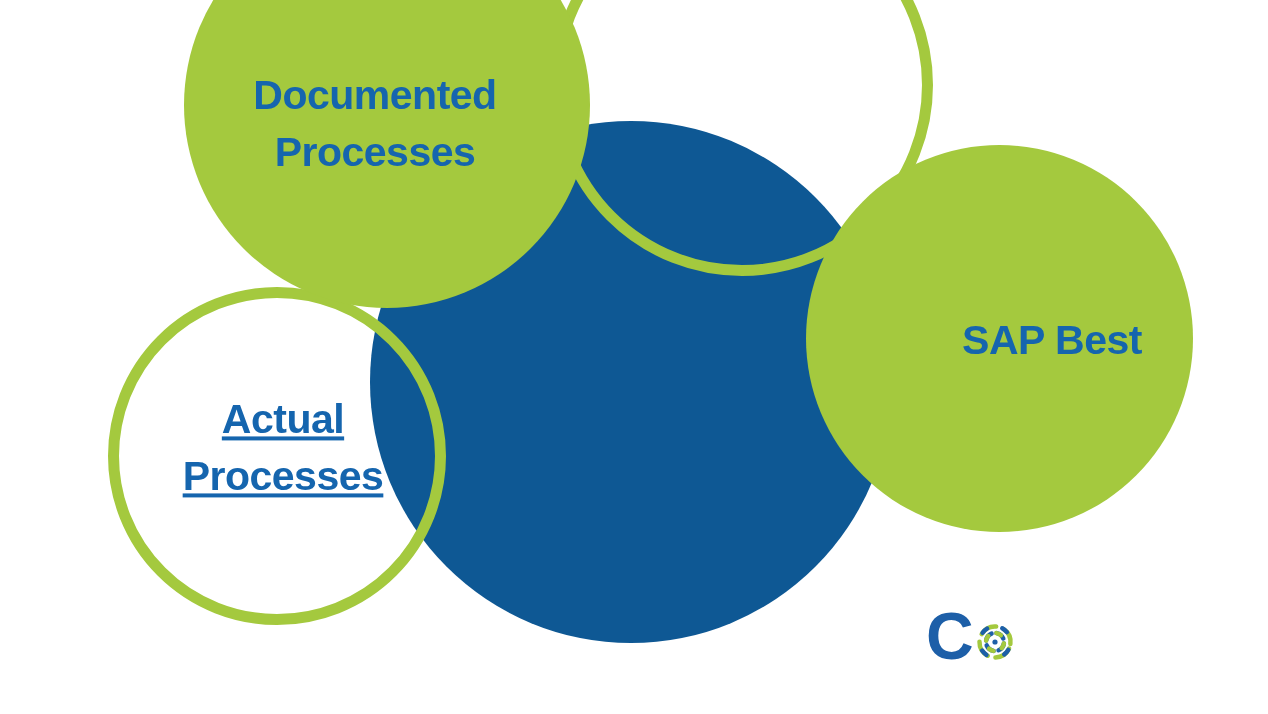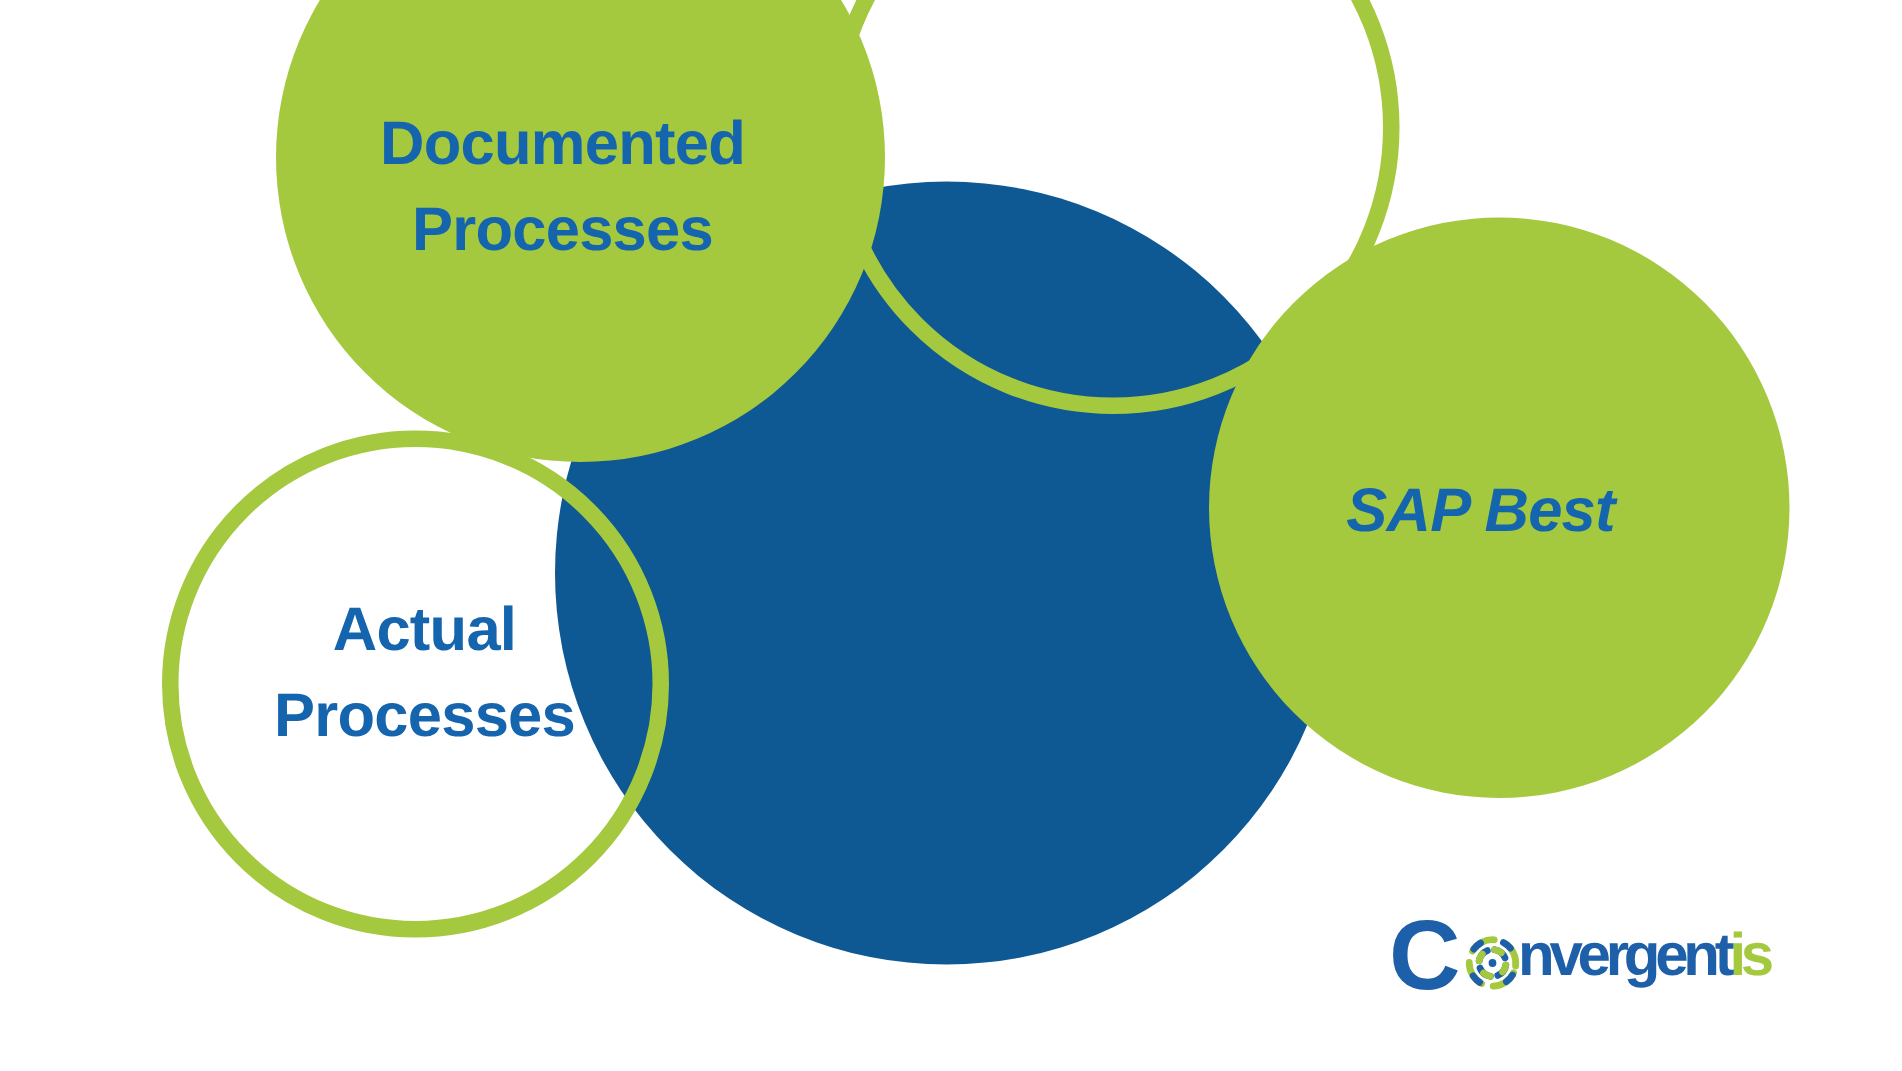--- a/index.html
+++ b/index.html
@@ -41,22 +41,22 @@
     letter-spacing: -0.5px;
     line-height: 1.38;
     color: var(--label_blue, #1565AE);
     white-space: nowrap;
   }
   .label span { display: block; }
 
   .label-documented { left: 375px; top: 124px; }
   .label-technology { left: 740px; top:  68px; }
   .label-people     { left: 632px; top: 383px; color: var(--people_label_color, #ffffff); }
-  .label-actual     { left: 283px; top: 448px; }
-  .label-sap        { left: 987px; top: 340px; font-style: italic; }
+  .label-actual     { left: 283px; top: 448px; text-decoration: underline; }
+  .label-sap        { left: 1052px; top: 340px; }
 
   .logo {
     position: absolute;
     left: 926px; top: 598px;
     width: 300px; height: 85px;
   }
   .logo-c {
     position: absolute;
     left: 0; top: 5px;
     font-size: 66px;
@@ -117,16 +117,15 @@
     <span class="logo-c">C</span>
     <svg class="logo-mark" viewBox="0 0 40 40" aria-hidden="true">
       <g fill="none" stroke-linecap="round">
         <circle cx="20" cy="20" r="15.5" stroke="#A4C93E" stroke-width="4.5" stroke-dasharray="17 8" transform="rotate(25 20 20)"></circle>
         <circle cx="20" cy="20" r="15.5" stroke="#1D5FA8" stroke-width="4.5" stroke-dasharray="6 19" transform="rotate(-62 20 20)"></circle>
         <circle cx="20" cy="20" r="9" stroke="#1D5FA8" stroke-width="4.5" stroke-dasharray="9 5" transform="rotate(100 20 20)"></circle>
         <circle cx="20" cy="20" r="9" stroke="#A4C93E" stroke-width="4.5" stroke-dasharray="5 9" transform="rotate(10 20 20)"></circle>
         <circle cx="20" cy="20" r="2.6" fill="#1D5FA8" stroke="none"></circle>
       </g>
     </svg>
-    <span class="logo-text"><span>nvergent</span><span class="suffix">is</span></span>
   </div>
 
 </div>
 
 </body></html>

